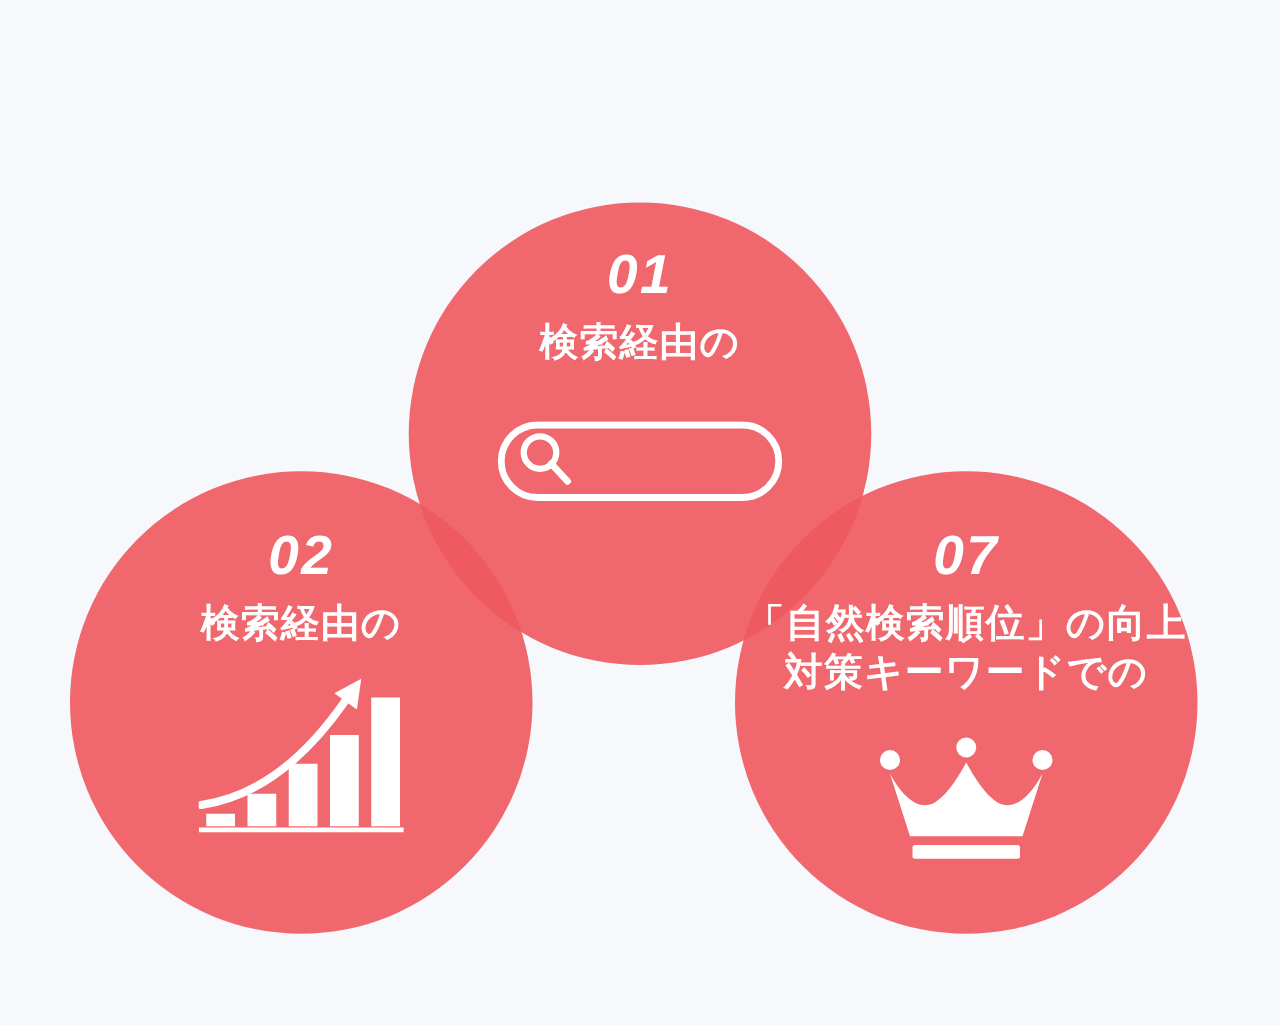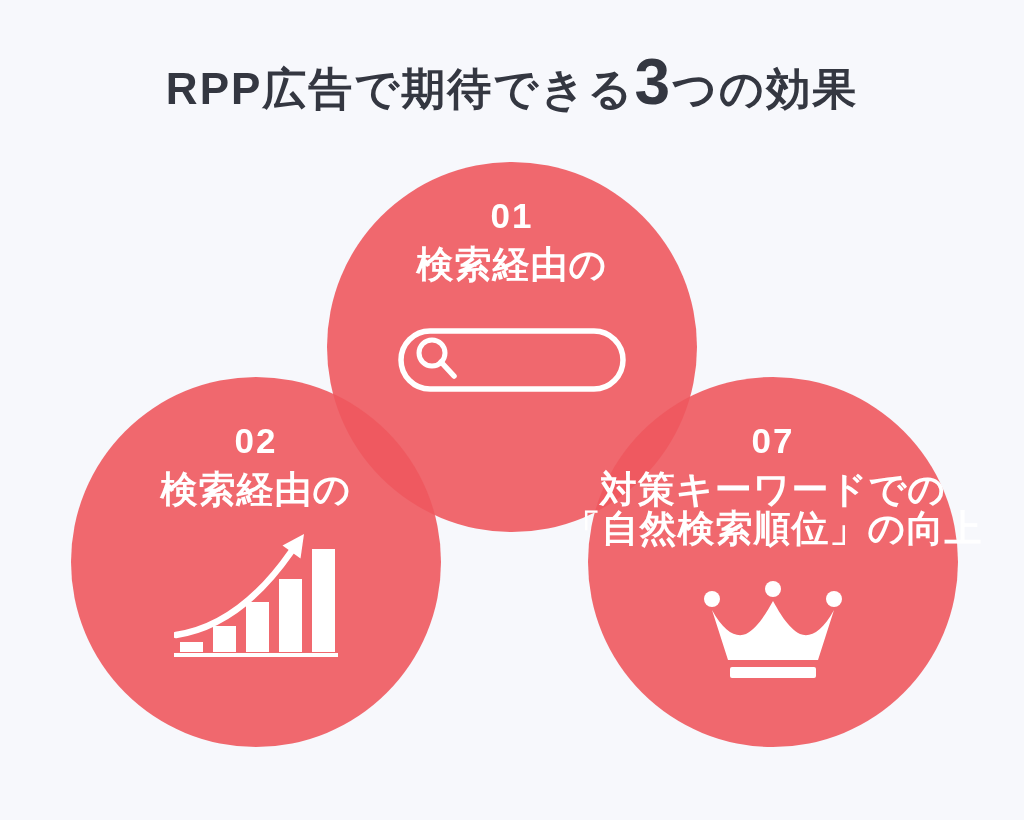--- a/index.html
+++ b/index.html
@@ -30,53 +30,51 @@
     width:370px; height:370px;
     border-radius:50%;
     background:rgba(238,88,94,0.9);
     color:#FFFFFF;
     display:flex;
     flex-direction:column;
     align-items:center;
     text-align:center;
   }
   .c1 { left:327px; top:162px; }
-  .c2 { left:71px;  top:377px; }
+  .c2 { left:56px;  top:377px; }
   .c3 { left:588px; top:377px; }
 
   .num {
-    font-size:35px;
+    font-size:44px;
     font-weight:bold;
     line-height:1;
     letter-spacing:2px;
+    font-style:italic;
   }
   .c1 .num { margin-top:36px; }
   .c2 .num, .c3 .num { margin-top:46px; }
 
   .label {
     margin-top:12px;
-    font-size:37px;
+    font-size:31px;
     font-weight:bold;
     line-height:39px;
     letter-spacing:1px;
     white-space:nowrap;
   }
 
   .pill-icon  { margin-top:44px; display:block; }
   .chart-icon { margin-top:22px; display:block; }
   .crown-icon { margin-top:32px; display:block; }
 </style>
 </head>
 <body>
 
 <div class="canvas">
 
-  <h1 class="title">
-    <span class="t-part">RPP広告で期待できる</span><span class="t-big">3</span><span class="t-part">つの効果</span>
-  </h1>
 
   <div class="circle c1">
     <div class="num">01</div>
     <div class="label">
       <div>検索経由の</div>
     </div>
     <svg class="pill-icon" width="228" height="64" viewBox="0 0 228 64">
       <rect x="3" y="3" width="222" height="58" rx="29" fill="none" stroke="#FFFFFF" stroke-width="5.5"></rect>
       <circle cx="34" cy="25" r="13" fill="none" stroke="#FFFFFF" stroke-width="5"></circle>
       <line x1="43" y1="34" x2="56" y2="48" stroke="#FFFFFF" stroke-width="5.5" stroke-linecap="round"></line>
@@ -96,22 +94,22 @@
       <rect x="138" y="18" width="23" height="103" fill="#FFFFFF"></rect>
       <rect x="0" y="122" width="164" height="4" fill="#FFFFFF"></rect>
       <path d="M2,104 C 42,98 80,74 117,21" fill="none" stroke="#FFFFFF" stroke-width="6.5" stroke-linecap="round"></path>
       <polygon points="130,3 126.5,27.5 108.5,14.5" fill="#FFFFFF"></polygon>
     </svg>
   </div>
 
   <div class="circle c3">
     <div class="num">07</div>
     <div class="label">
+      <div>「自然検索順位」の向上</div>
       <div>対策キーワードでの</div>
-      <div>「自然検索順位」の向上</div>
     </div>
     <svg class="crown-icon" width="142" height="100" viewBox="0 0 142 100">
       <circle cx="10" cy="19" r="8" fill="#FFFFFF"></circle>
       <circle cx="71" cy="9" r="8" fill="#FFFFFF"></circle>
       <circle cx="132" cy="19" r="8" fill="#FFFFFF"></circle>
       <path d="M10,30 C 22,52 34,58 44,54 C 56,48 66,30 71,21 C 76,30 86,48 98,54 C 108,58 120,52 132,30 L 116,80 L 26,80 Z" fill="#FFFFFF"></path>
       <rect x="28" y="87" width="86" height="11" rx="2" fill="#FFFFFF"></rect>
     </svg>
   </div>
 

